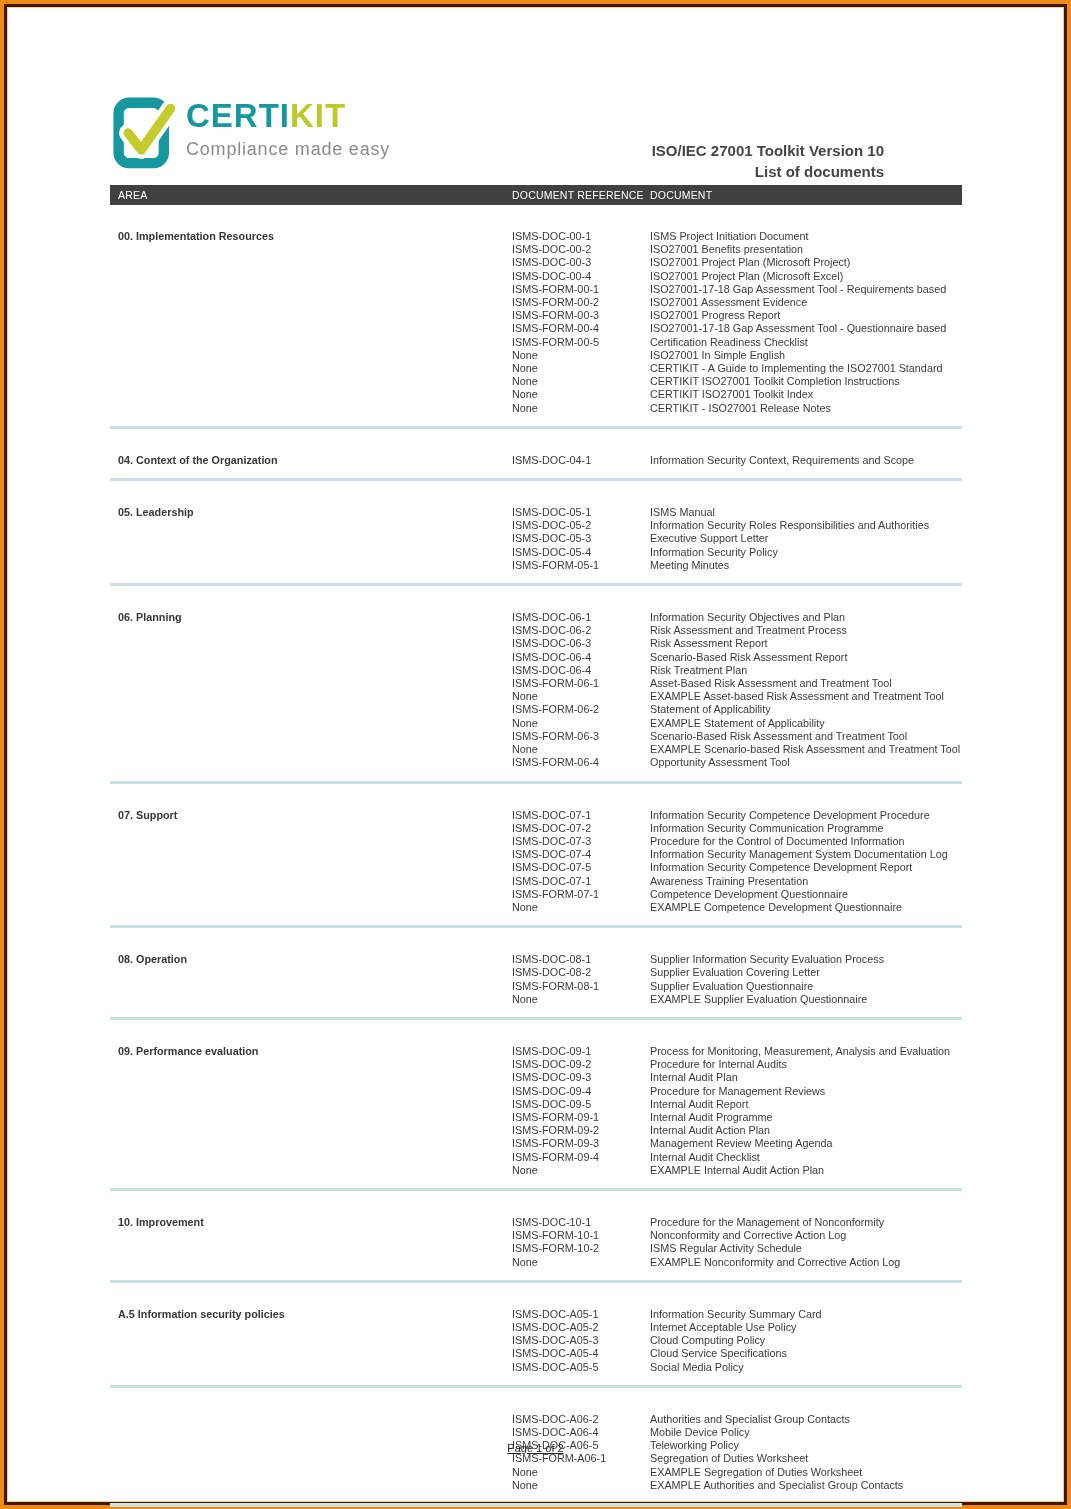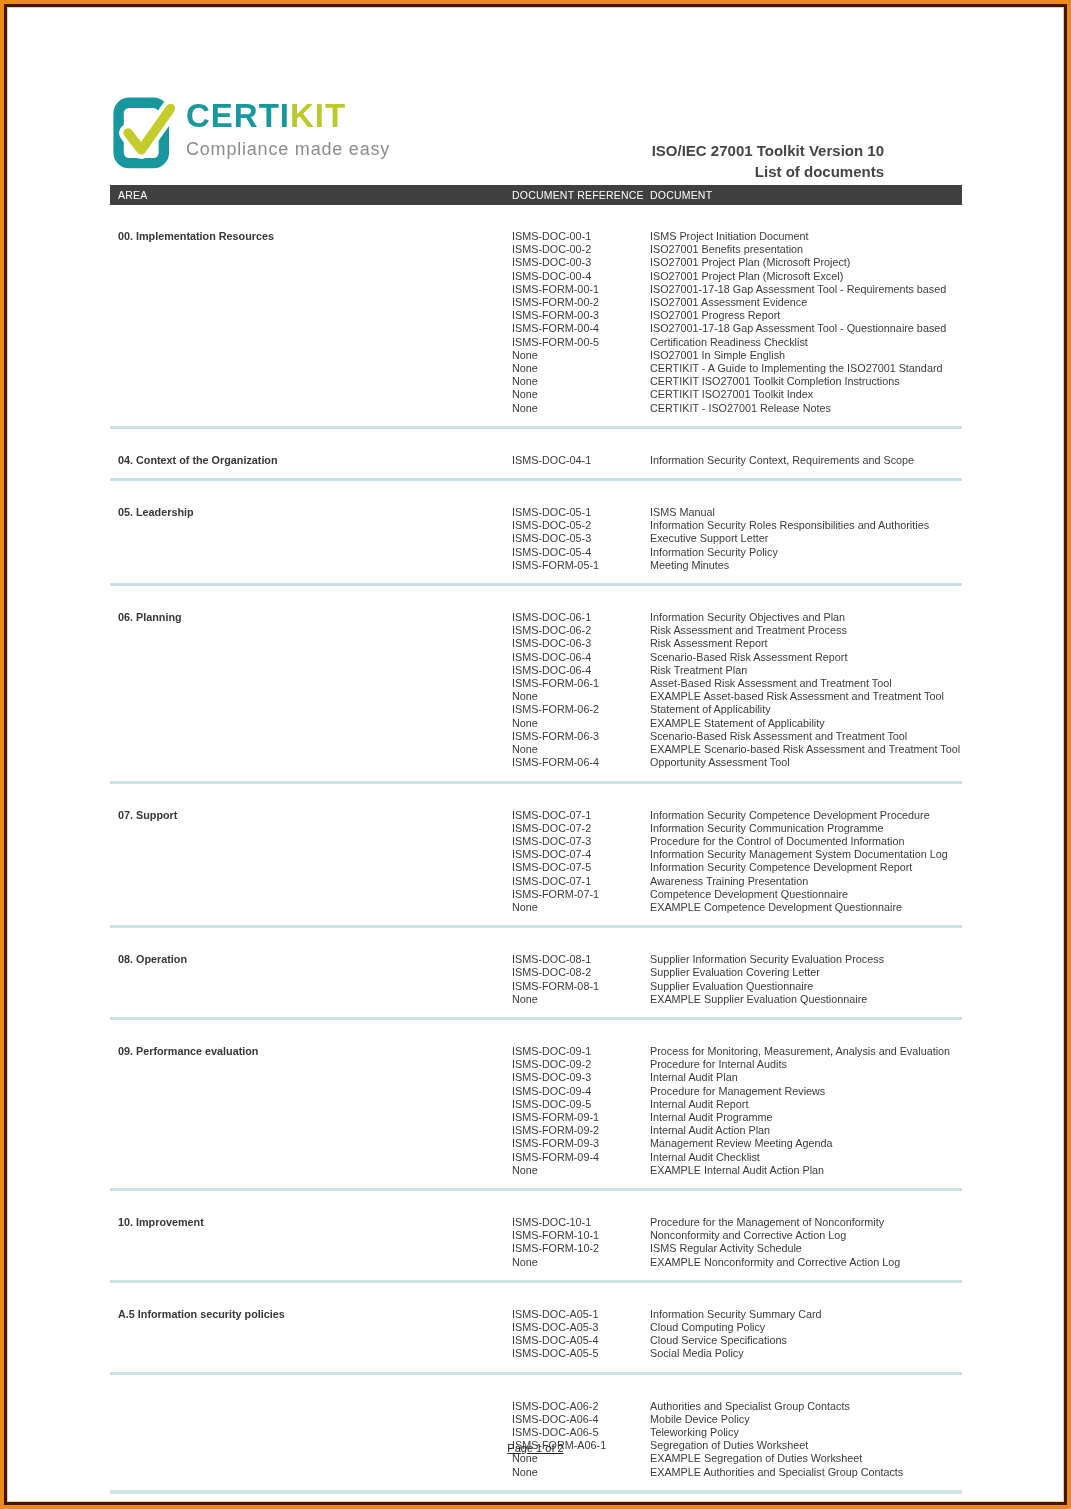--- a/index.html
+++ b/index.html
@@ -396,20 +396,25 @@
           </div>
         </div>
         <div class="section">
           <div class="trow">
             <span class="cell area">A.5 Information security policies</span>
             <span class="cell ref">ISMS-DOC-A05-1</span>
             <span class="cell doc">Information Security Summary Card</span>
           </div>
           <div class="trow">
             <span class="cell area"></span>
+            <span class="cell ref">ISMS-DOC-A05-2</span>
+            <span class="cell doc">Internet Acceptable Use Policy</span>
+          </div>
+          <div class="trow">
+            <span class="cell area"></span>
             <span class="cell ref">ISMS-DOC-A05-3</span>
             <span class="cell doc">Cloud Computing Policy</span>
           </div>
           <div class="trow">
             <span class="cell area"></span>
             <span class="cell ref">ISMS-DOC-A05-4</span>
             <span class="cell doc">Cloud Service Specifications</span>
           </div>
           <div class="trow">
             <span class="cell area"></span>

